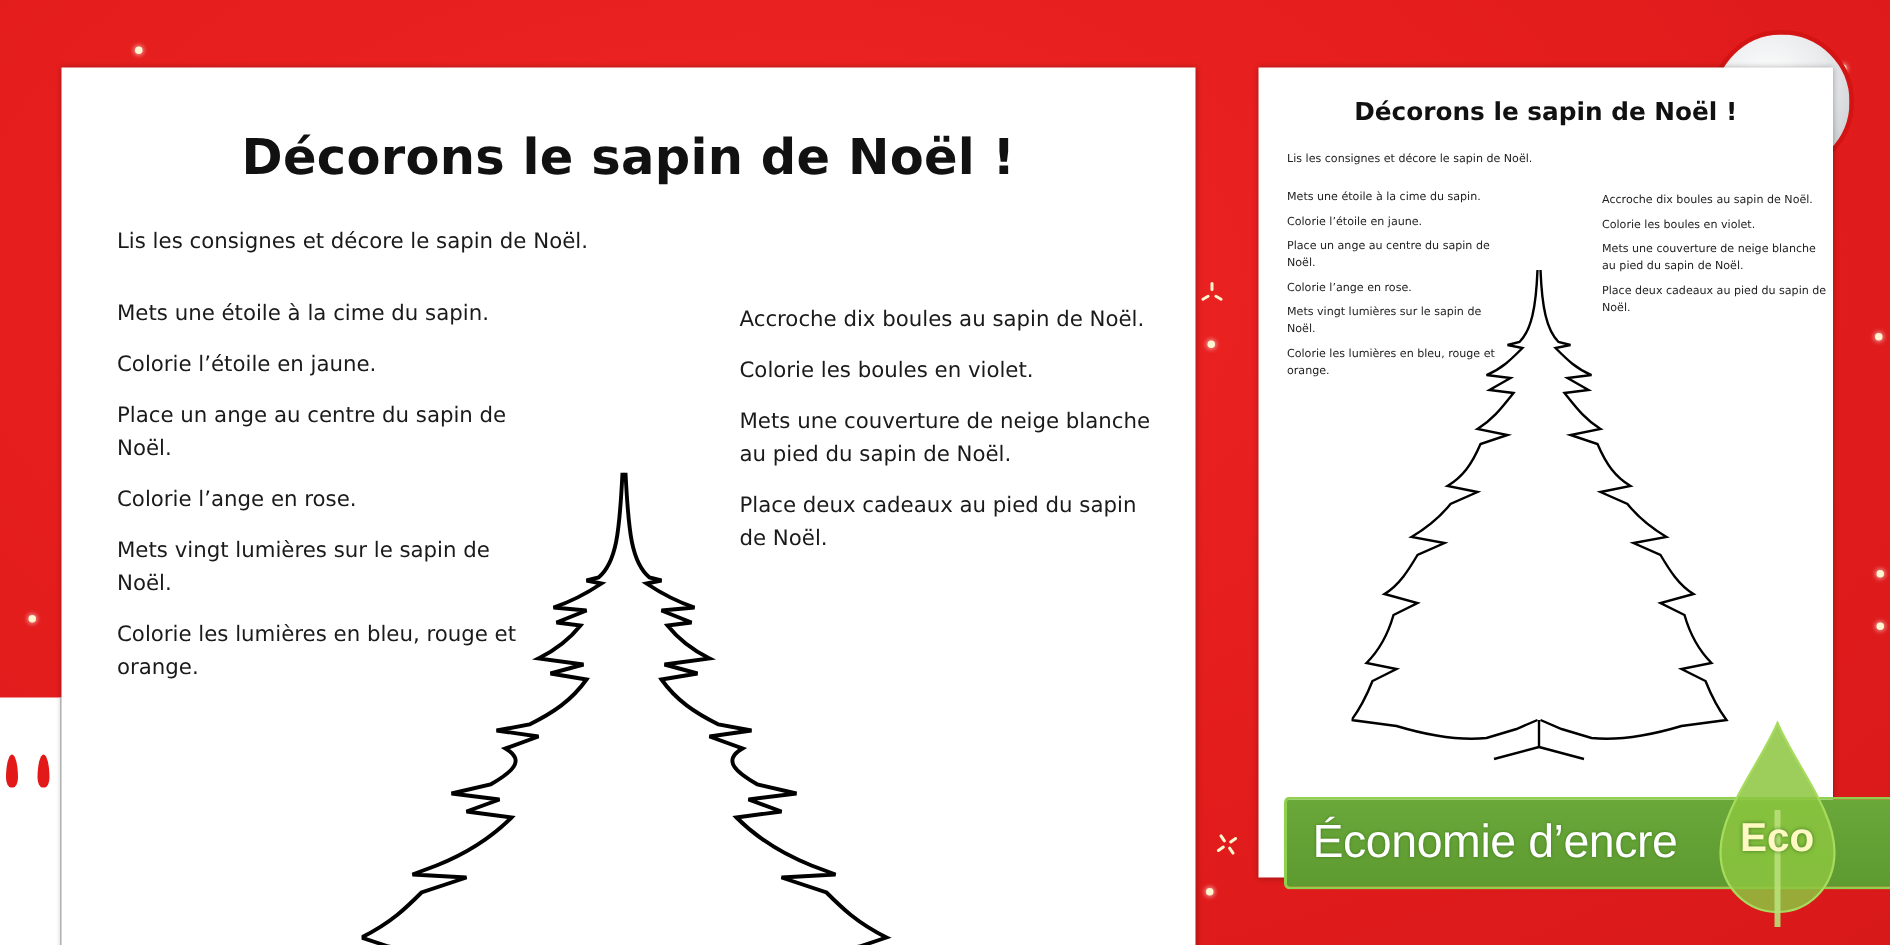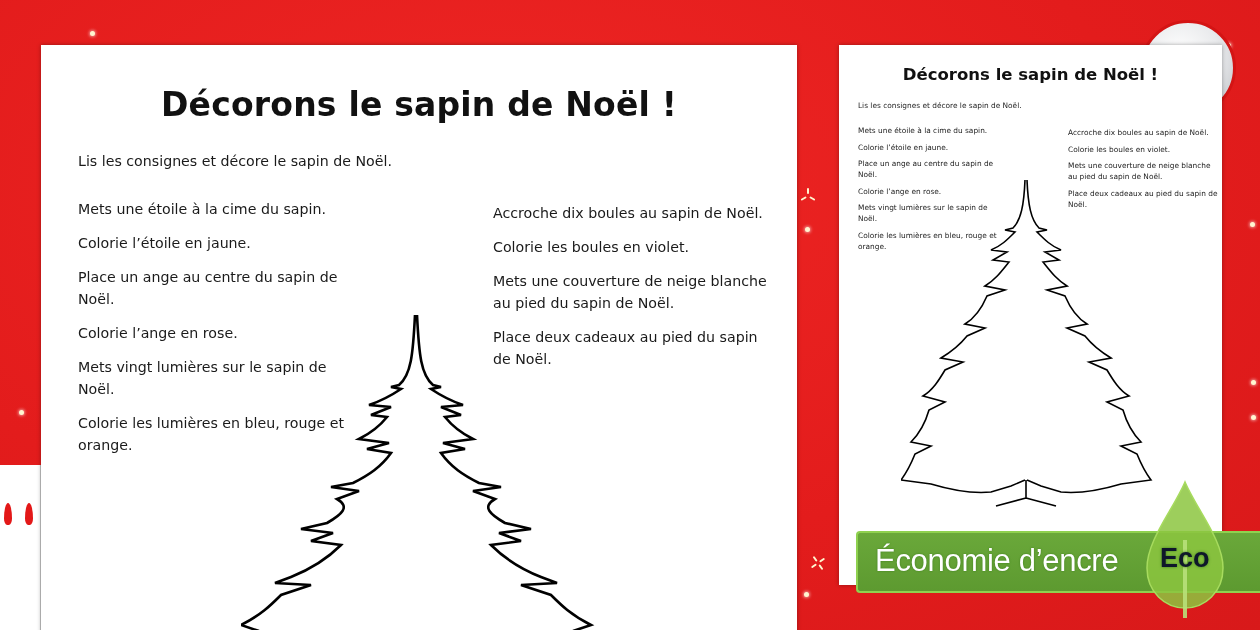--- a/index.html
+++ b/index.html
@@ -65,21 +65,21 @@
       box-sizing: border-box;
     }
     .eco-label {
       position: absolute; left: 17px; top: 10px; font-family: "Liberation Sans", sans-serif;
       font-size: 31px; color: #ffffff; letter-spacing: -0.3px;
       text-shadow: 0 0 2px #3a7a1a;
     }
     .leaf { position: absolute; left: 1145px; top: 480px; }
     .leaf-text {
       position: absolute; left: 1160px; top: 543px; font-family: "Liberation Sans", sans-serif;
-      font-weight: bold; font-size: 27px; color: #0f172a; text-shadow: 0 0 3px #3f7d1f;
+      font-weight: bold; font-size: 27px; color: #fef9c3; text-shadow: 0 0 3px #3f7d1f;
     }
   </style>
 </head>
 <body>
 
 <div class="bg-red"></div>
 
 <div class="left-strip"></div>
 <div class="drip" style="left:4px;"></div>
 <div class="drip" style="left:25px;"></div>

